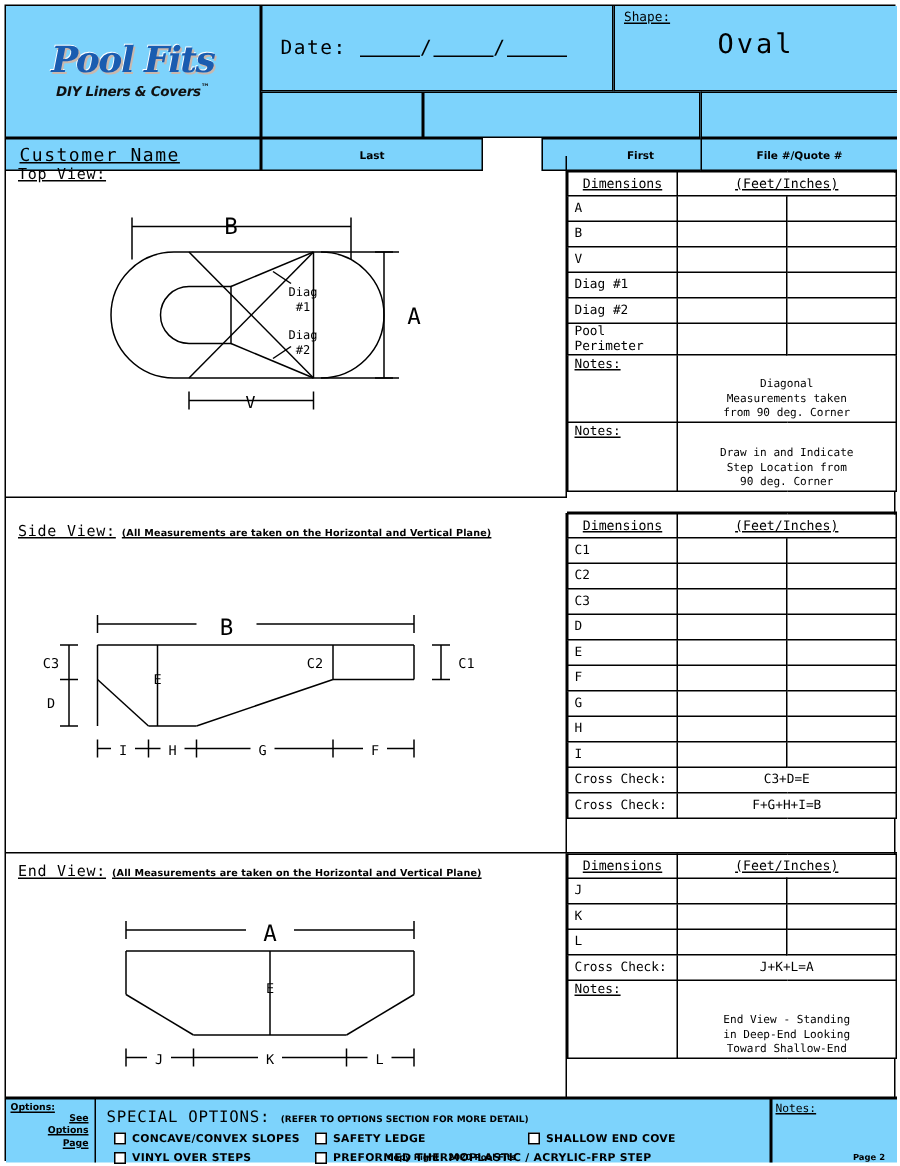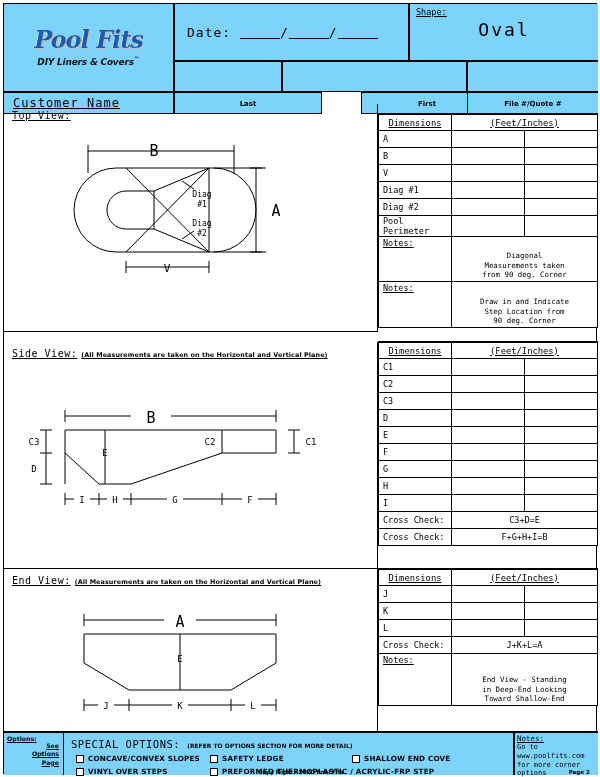--- a/index.html
+++ b/index.html
@@ -674,20 +674,19 @@
       </div>
       <div class="cbrow" style="position:absolute;left:288px;top:1px;margin-left:0;">
         <span class="cb"></span>
         <span class="cb-lbl">SHALLOW END COVE</span>
       </div>
     </div>
   </div>
 
   <div class="abs bx" id="footnotes-cell" style="border-bottom:none;border-right:none;">
     <div class="fn-head">Notes:</div>
-    <div class="fn-txt">Go to www.poolfits.com for more corner options</div>
   </div>
 
   <div class="abs" id="copyright">Copy Right - 2020 Pool Fits</div>
   <div class="abs" id="pagenum">Page 2</div>
 
  </div>
 </div>
 
 </body></html>

